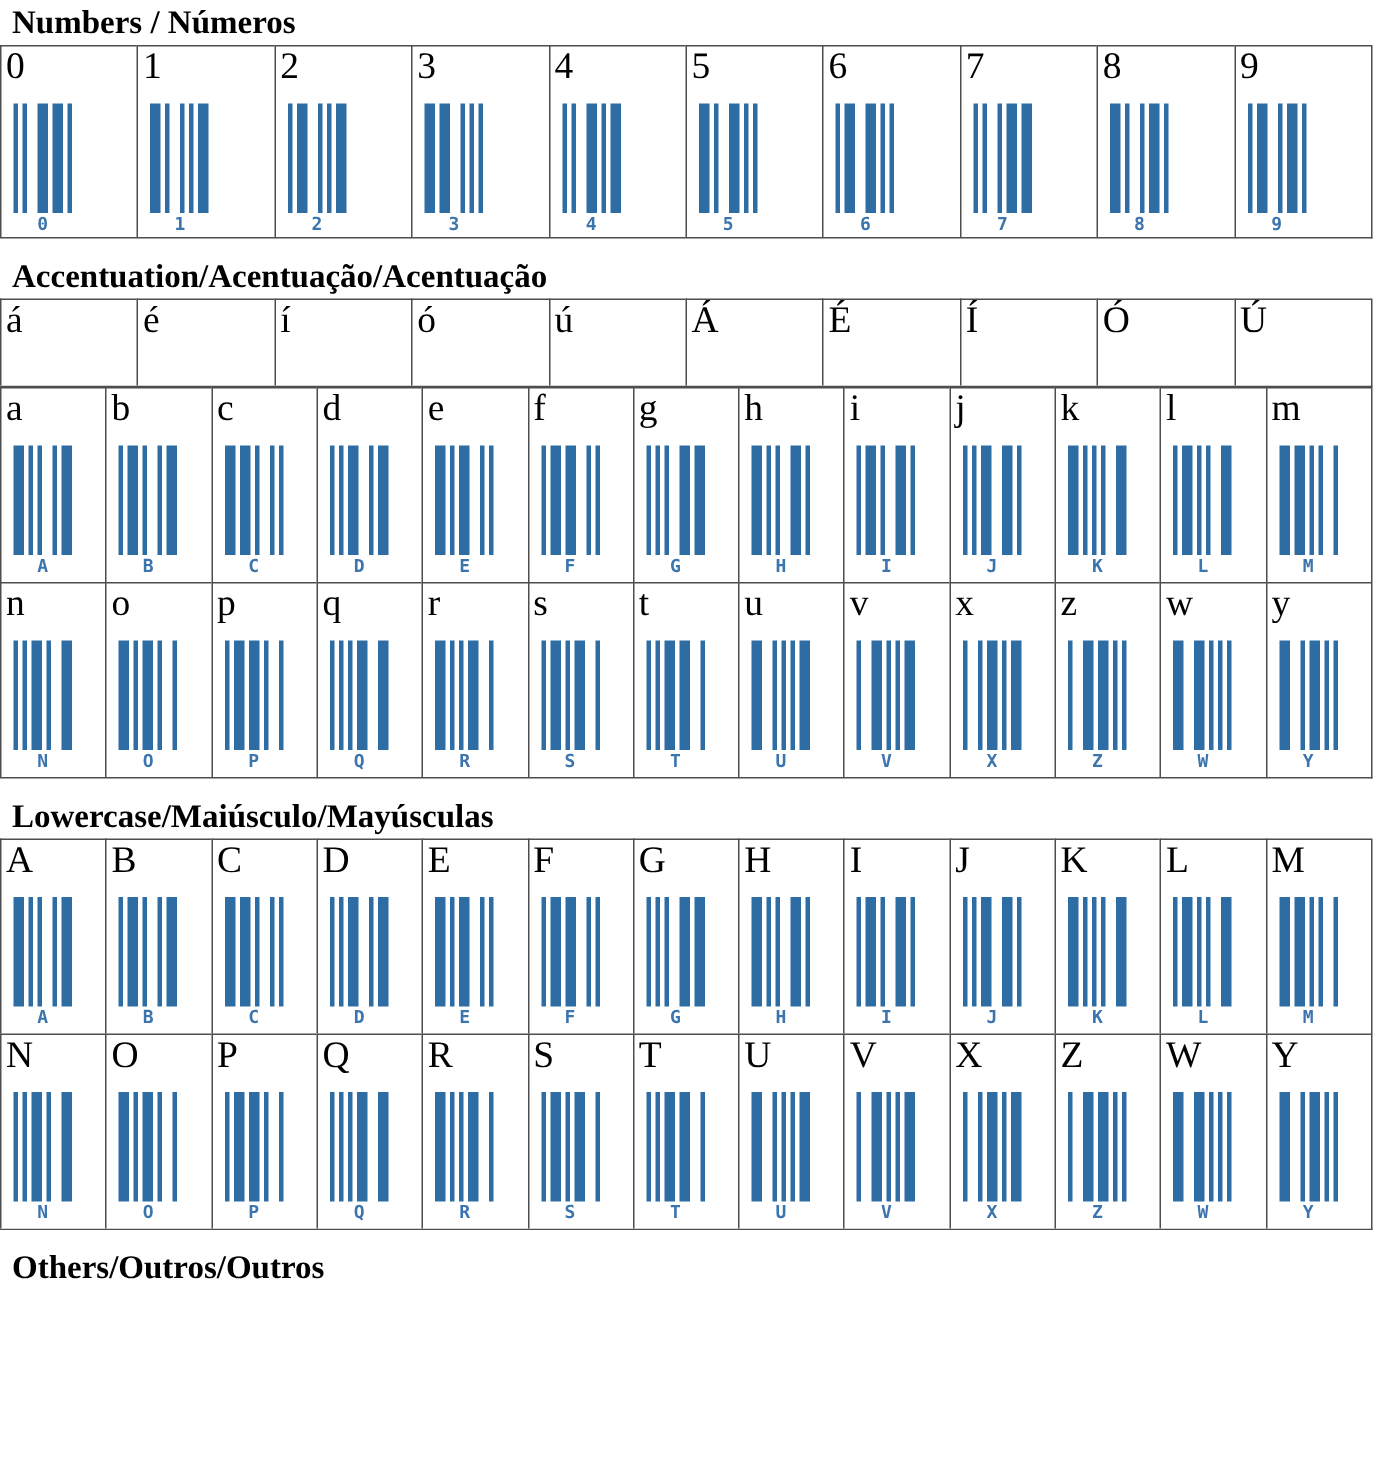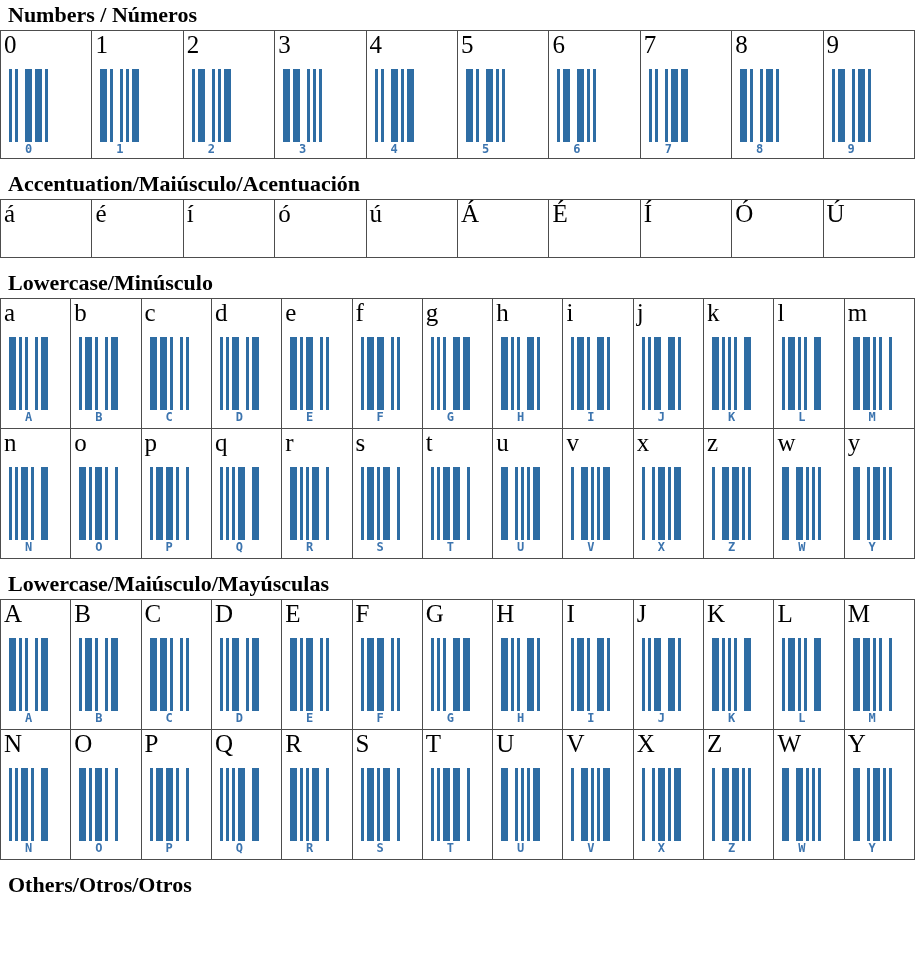--- a/index.html
+++ b/index.html
@@ -224,21 +224,21 @@
               <span class="space n"></span>
               <span class="bar n"></span>
             </div>
             <div class="code-label">9</div>
           </div>
         </div>
       </div>
   </div>
 
   <div class="section">
-    <div class="section-title">Accentuation/Maiúsculo/Acentuación</div>
+    <div class="section-title">Accentuation/Acentuação/Acentuação</div>
     <div class="grid cols-10">
         <div class="cell" style="height: 58px;">
           <div class="char">á</div>
         </div>
         <div class="cell" style="height: 58px;">
           <div class="char">é</div>
         </div>
         <div class="cell" style="height: 58px;">
           <div class="char">í</div>
         </div>
@@ -260,21 +260,20 @@
         <div class="cell" style="height: 58px;">
           <div class="char">Ó</div>
         </div>
         <div class="cell" style="height: 58px;">
           <div class="char">Ú</div>
         </div>
       </div>
   </div>
 
   <div class="section">
-    <div class="section-title">Lowercase/Minúsculo</div>
     <div class="grid cols-13">
         <div class="cell" style="height: 130px;">
           <div class="char">a</div>
           <div class="barcode">
             <div class="bars">
               <span class="bar w"></span>
               <span class="space n"></span>
               <span class="bar n"></span>
               <span class="space n"></span>
               <span class="bar n"></span>
@@ -1156,16 +1155,16 @@
               <span class="space n"></span>
               <span class="bar n"></span>
             </div>
             <div class="code-label">Y</div>
           </div>
         </div>
       </div>
   </div>
 
   <div class="section">
-    <div class="section-title">Others/Otros/Otros</div>
+    <div class="section-title">Others/Outros/Outros</div>
   </div>
 
 </div>
 
 </body></html>

